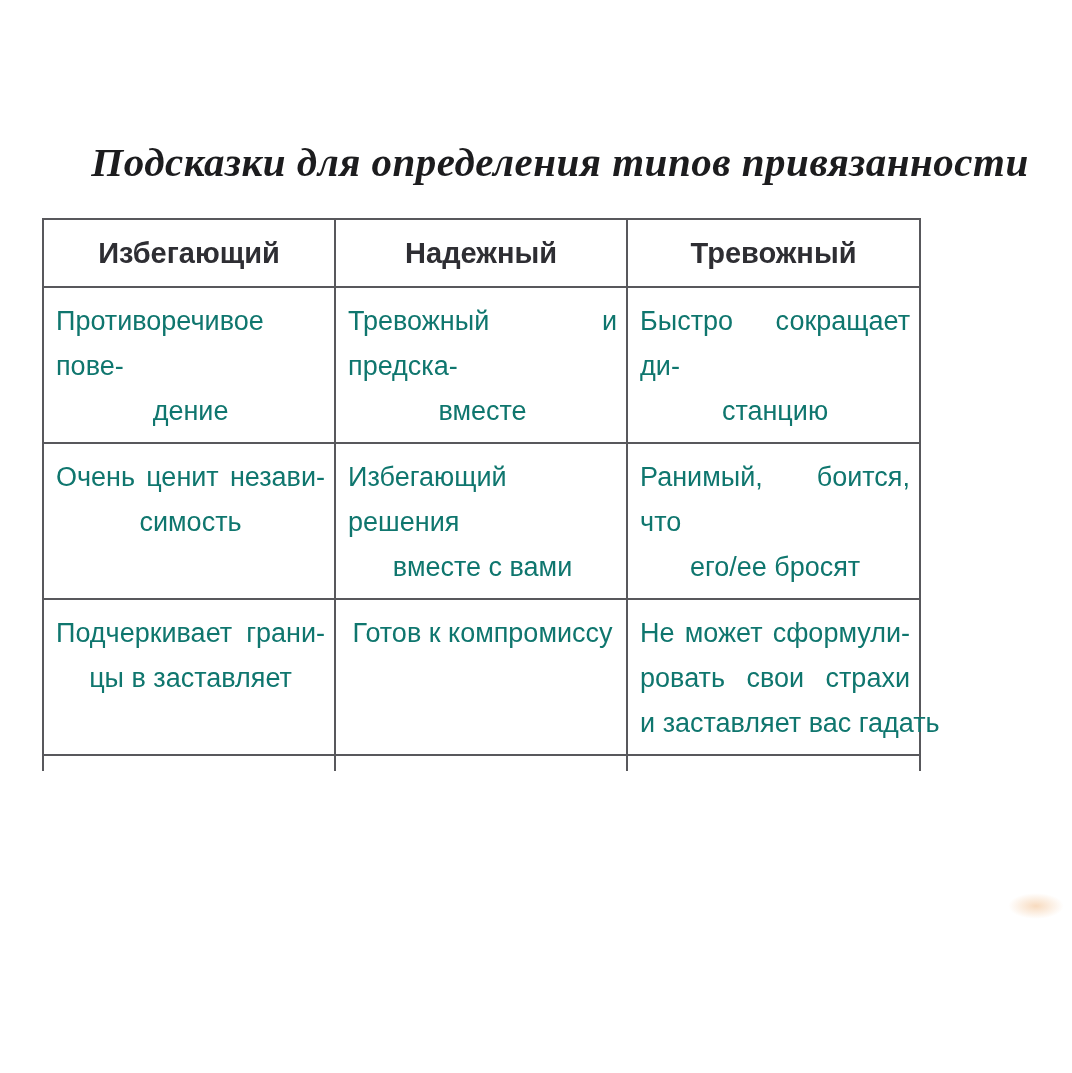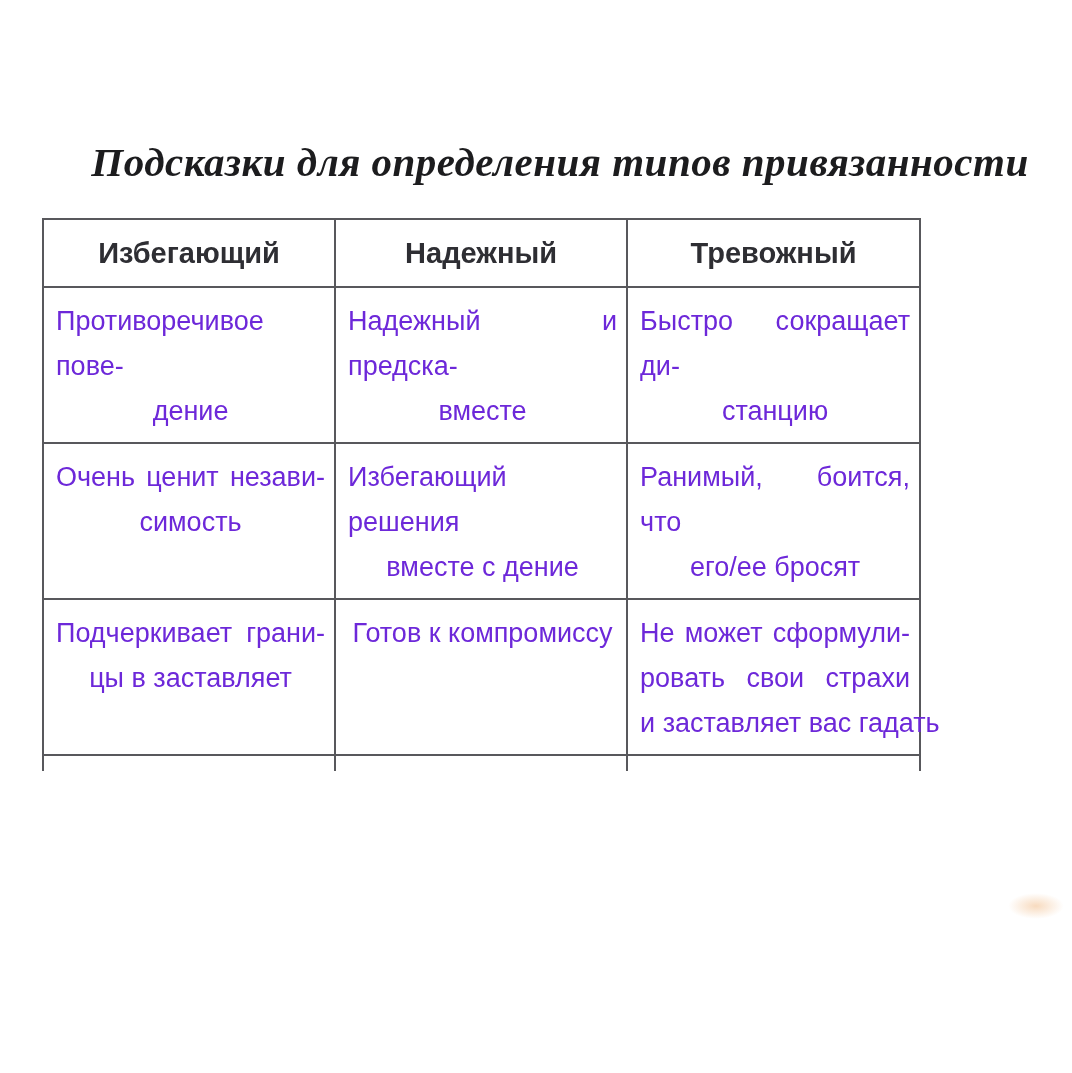--- a/index.html
+++ b/index.html
@@ -44,21 +44,21 @@
     vertical-align: middle;
     font-size: 29px;
     font-weight: bold;
     color: #2e2e33;
     padding: 0;
   }
   .tbl td {
     vertical-align: top;
     padding: 11px 9px 8px 12px;
     font-size: 27px;
-    color: #6d28d9;
+    color: #0f766e;
   }
   .ln {
     line-height: 45px;
     text-align: center;
     white-space: nowrap;
     overflow: visible;
   }
   .ln.just {
     white-space: normal;
     text-align: justify;
@@ -99,36 +99,36 @@
         <th>Тревожный</th>
       </tr>
     </thead>
     <tbody id="table-body">
         <tr>
           <td>
             <div class="ln just">Противоречивое пове-</div>
             <div class="ln">дение</div>
           </td>
           <td>
-            <div class="ln just">Надежный и предска-</div>
+            <div class="ln just">Тревожный и предска-</div>
             <div class="ln">вместе</div>
           </td>
           <td>
             <div class="ln just">Быстро сокращает ди-</div>
             <div class="ln">станцию</div>
           </td>
         </tr>
         <tr>
           <td>
             <div class="ln just">Очень ценит незави-</div>
             <div class="ln">симость</div>
           </td>
           <td>
             <div class="ln just">Избегающий решения</div>
-            <div class="ln">вместе с дение</div>
+            <div class="ln">вместе с вами</div>
           </td>
           <td>
             <div class="ln just">Ранимый, боится, что</div>
             <div class="ln">его/ее бросят</div>
           </td>
         </tr>
         <tr>
           <td>
             <div class="ln just">Подчеркивает грани-</div>
             <div class="ln">цы в заставляет</div>

